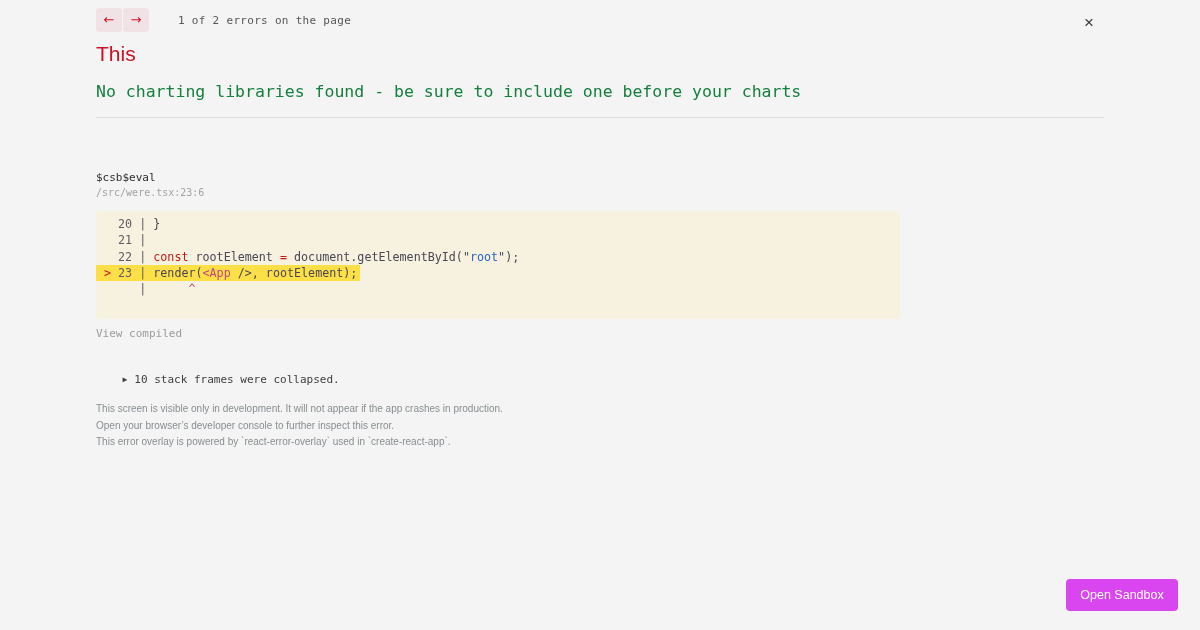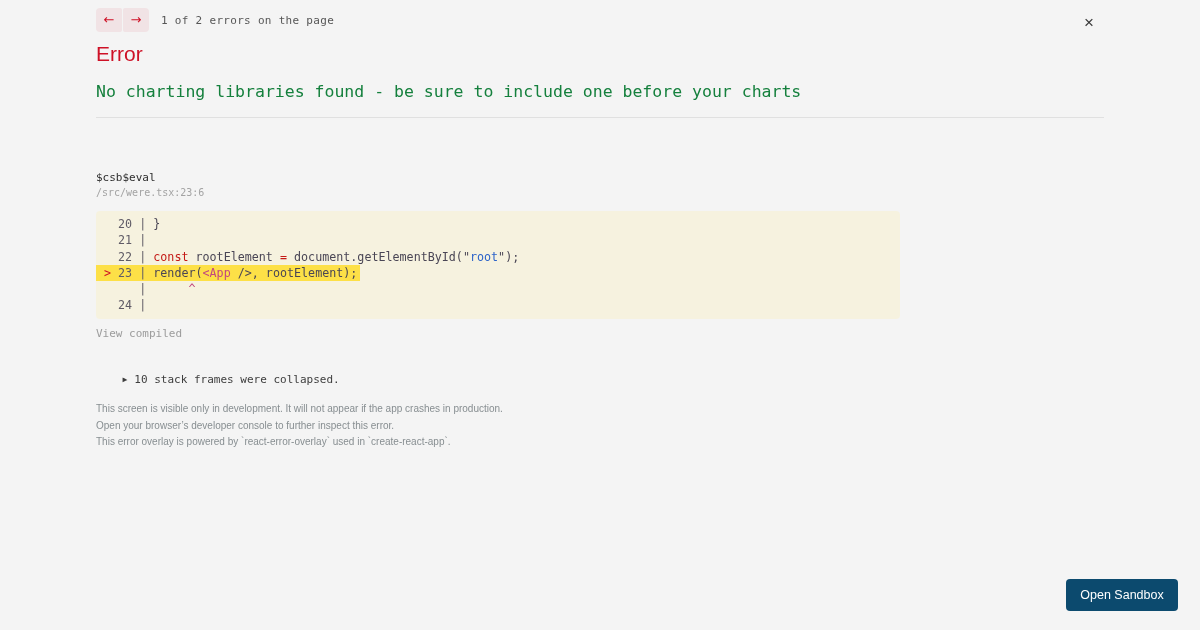--- a/index.html
+++ b/index.html
@@ -32,21 +32,21 @@
     font-size: 13px;
     line-height: 24px;
     text-align: center;
     cursor: pointer;
     padding: 0;
     font-family: "DejaVu Sans", sans-serif;
   }
   .nav-btn.prev { border-radius: 4px 2px 2px 4px; margin-right: 1px; }
   .nav-btn.next { border-radius: 2px 4px 4px 2px; }
   .error-counter {
-    margin-left: 12px;
+    margin-left: 29px;
     font-size: 11px;
     color: #565656;
     letter-spacing: 0.3px;
   }
   .close-btn {
     position: absolute;
     left: 1079px; top: 13px;
     width: 20px; height: 20px;
     border: none;
     background: transparent;
@@ -149,21 +149,21 @@
     font-size: 10px;
     line-height: 16.5px;
     color: #878e91;
   }
 
   
   .open-sandbox {
     position: absolute;
     right: 22px; bottom: 19px;
     width: 112px; height: 32px;
-    background: #0c4a6e;
+    background: #d946ef;
     color: #ffffff;
     border: none;
     border-radius: 4px;
     font-family: "Liberation Sans", sans-serif;
     font-size: 12.5px;
     cursor: pointer;
   }
 </style>
 </head>
 <body>
@@ -177,36 +177,35 @@
     <button class="nav-btn next">
       <span>→</span>
     </button>
     <span class="error-counter mono">1 of 2 errors on the page</span>
   </div>
 
   <button class="close-btn">
     <span>×</span>
   </button>
 
-  <div class="error-title">Error</div>
+  <div class="error-title">This</div>
   <div class="error-message mono">No charting libraries found - be sure to include one before your charts</div>
 
   <div class="divider"></div>
 
 
   <div class="frame-fn mono">$csb$eval</div>
   <div class="frame-loc mono">/src/were.tsx:23:6</div>
 
   <div class="code-block" id="code-block">
       <div class="code-line"><span style="color: rgb(95, 91, 102);">  20 | </span><span style="color: rgb(74, 70, 85);">}</span></div>
       <div class="code-line"><span style="color: rgb(95, 91, 102);">  21 |</span></div>
       <div class="code-line"><span style="color: rgb(95, 91, 102);">  22 | </span><span style="color: rgb(196, 26, 22);">const</span><span style="color: rgb(74, 70, 85);"> rootElement </span><span style="color: rgb(196, 26, 22);">=</span><span style="color: rgb(74, 70, 85);"> document.getElementById("</span><span style="color: rgb(44, 99, 201);">root</span><span style="color: rgb(74, 70, 85);">");</span></div>
       <div class="code-line hl" style="background: #fde047;"><span style="color: rgb(206, 17, 38);">&gt; </span><span style="color: rgb(95, 91, 102);">23 | </span><span style="color: rgb(74, 70, 85);">render(</span><span style="color: rgb(194, 71, 127);">&lt;App</span><span style="color: rgb(74, 70, 85);"> /&gt;, rootElement);</span></div>
       <div class="code-line"><span style="color: rgb(95, 91, 102);">     |</span><span style="color: rgb(74, 70, 85);">      </span><span style="color: rgb(194, 71, 127);">^</span></div>
-      <div class="code-line"><span style="color: rgb(95, 91, 102);">  24 |</span></div>
     </div>
 
   <div class="view-compiled mono">View compiled</div>
 
   <div id="collapsed-bottom" class="collapsed-row mono">
     <span class="tri">▶</span><span>10 stack frames were collapsed.</span>
   </div>
 
   <div class="footer">
     <div>This screen is visible only in development. It will not appear if the app crashes in production.</div>

